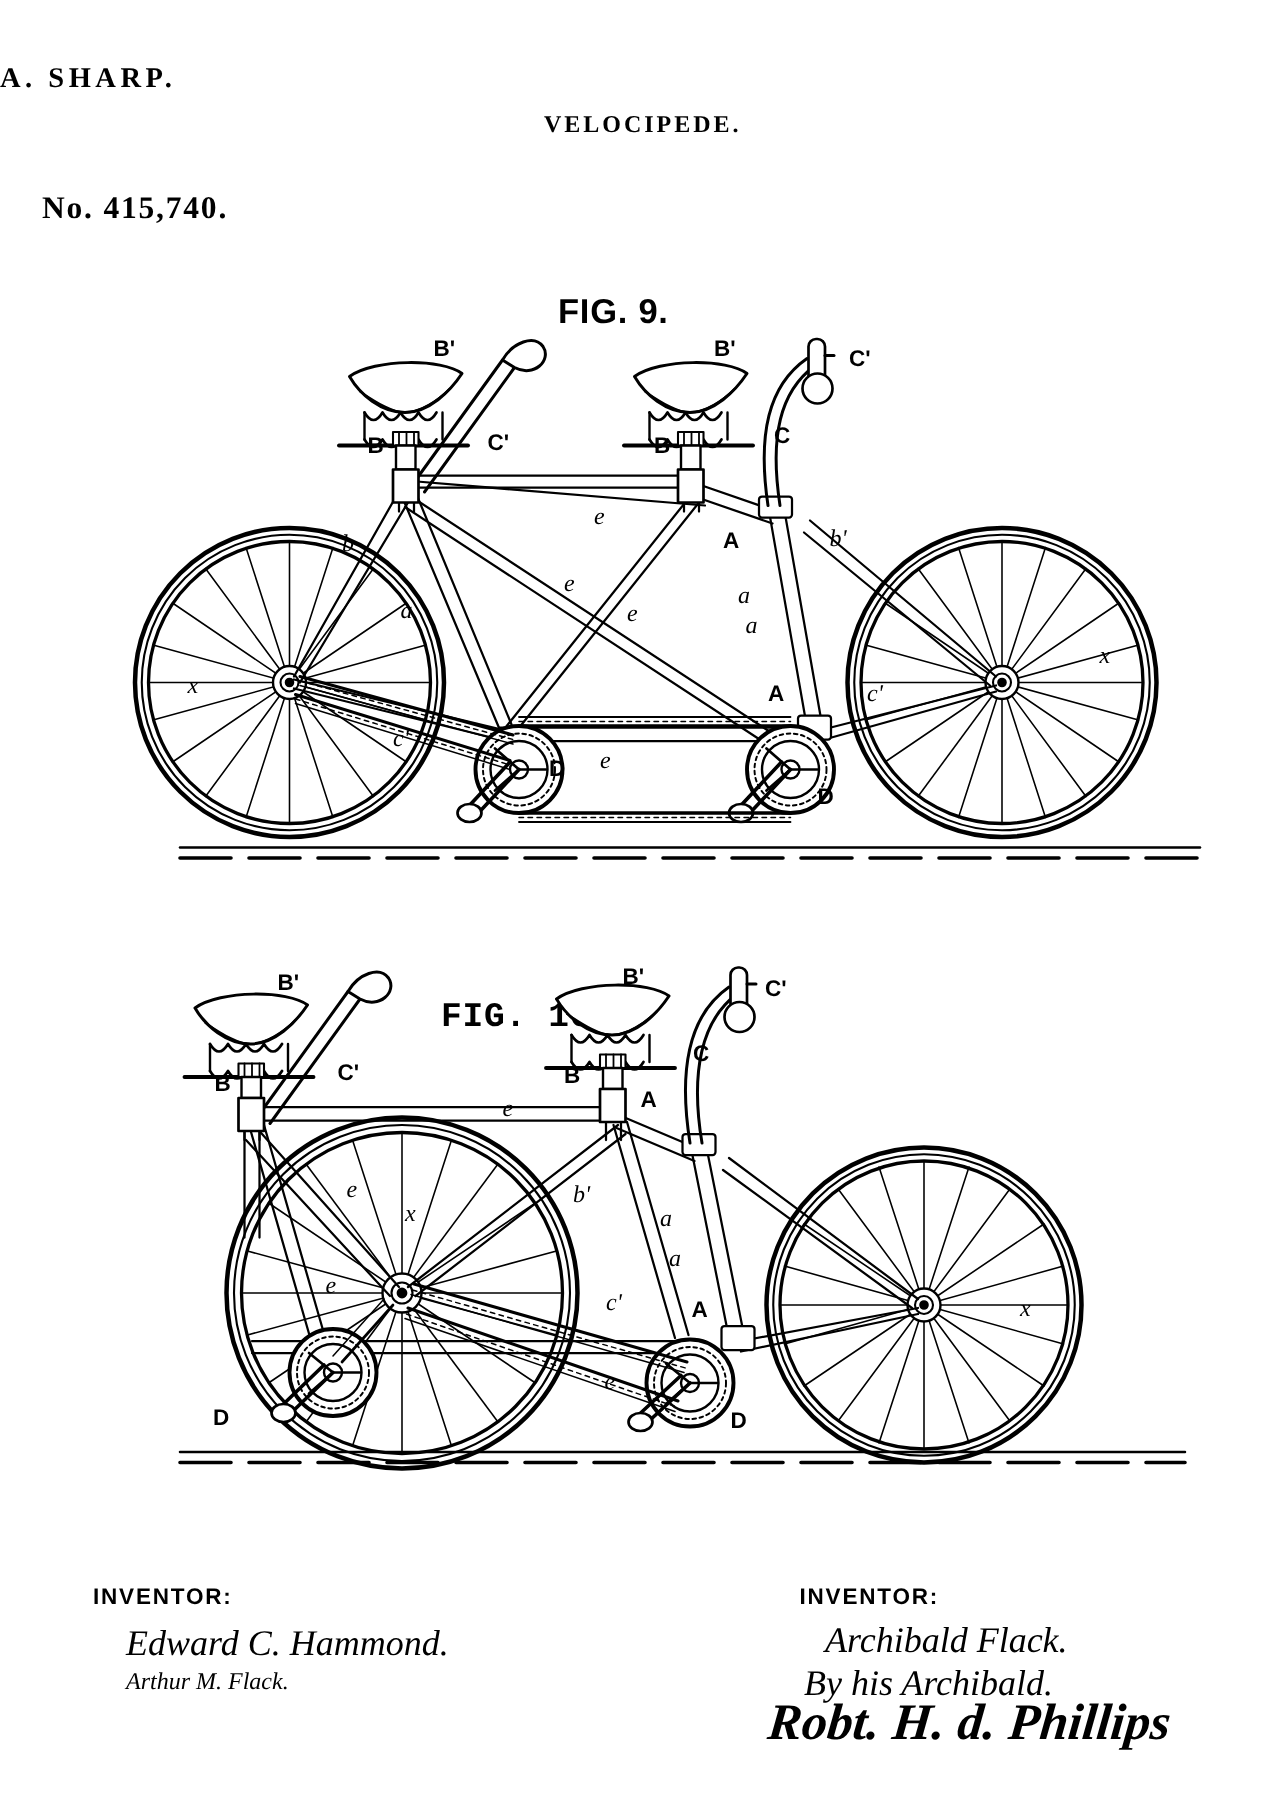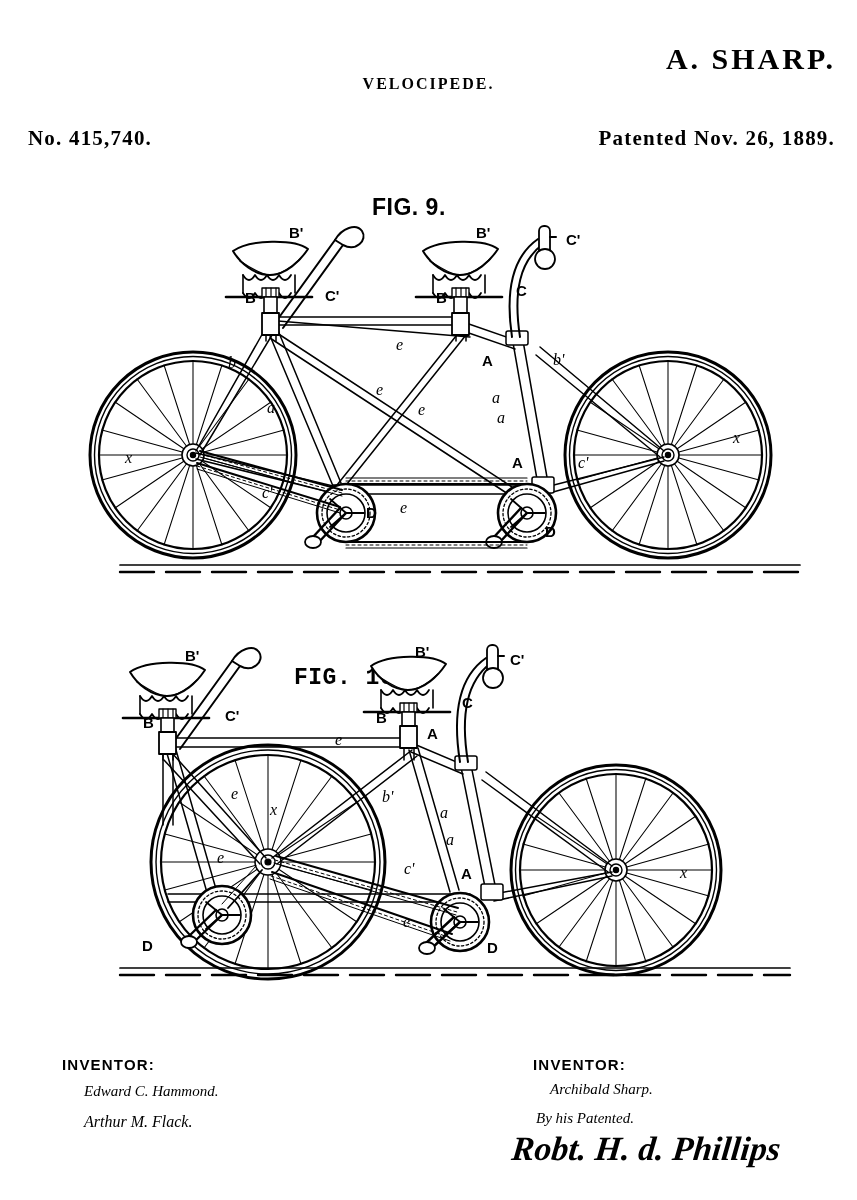--- a/index.html
+++ b/index.html
@@ -1,59 +1,58 @@
 <!DOCTYPE html>
 <html><head>
 <meta charset="utf-8">
 <style>
   html,body{margin:0;padding:0;background:#ffffff;}
   body{width:857px;height:1200px;position:relative;overflow:hidden;
        font-family:"Liberation Serif",serif;color:#000;}
   .page{position:absolute;inset:0;background:#fff;}
 
   
-  .hdr-title{position:absolute;top:42px;left:0;width:836px;text-align:right;
+  .hdr-title{position:absolute;top:42px;left:0;width:836px;text-align:left;
              font-family:"Liberation Serif",serif;font-weight:bold;
-             font-size:30px;letter-spacing:3px;}
+             font-size:19px;letter-spacing:3px;}
   .hdr-sub{position:absolute;top:75px;left:0;width:857px;text-align:center;
            font-family:"Liberation Serif",serif;font-weight:bold;
            font-size:16px;letter-spacing:2px;}
   .hdr-no{position:absolute;top:126px;left:28px;font-weight:bold;font-size:21px;
           letter-spacing:1.2px;font-family:"Liberation Serif",serif;}
   .hdr-date{position:absolute;top:126px;right:22px;font-weight:bold;font-size:21px;
             letter-spacing:1.2px;font-family:"Liberation Serif",serif;}
 
   
   .fig-cap{position:absolute;font-family:"Liberation Sans",sans-serif;
            font-size:23px;font-weight:bold;letter-spacing:.5px;}
   .lbl{position:absolute;font-family:"Liberation Sans",sans-serif;
        font-size:15px;font-weight:bold;line-height:1;}
   .lbl-i{position:absolute;font-family:"Liberation Serif",serif;
          font-size:16px;font-style:italic;line-height:1;}
 
   
   .sig-head{position:absolute;font-family:"Liberation Sans",sans-serif;
             font-size:15px;font-weight:bold;letter-spacing:1.2px;}
   .sig-hand{position:absolute;font-family:"Liberation Serif",serif;
-            font-style:italic;font-size:15px;white-space:nowrap;}
+            font-style:italic;font-size:24px;white-space:nowrap;}
   .sig-big{position:absolute;font-family:"Liberation Serif",serif;
            font-style:italic;font-weight:bold;font-size:34px;white-space:nowrap;
            transform:skewX(-6deg);}
   svg{display:block;}
   .ln{fill:none;stroke:#000;}
 </style>
 </head>
 <body>
 
 <div class="page">
 
   <div class="hdr-title">A. SHARP.</div>
   <div class="hdr-sub">VELOCIPEDE.</div>
   <div class="hdr-no">No. 415,740.</div>
-  <div class="hdr-date">Patented Nov. 26, 1889.</div>
 
   <div class="fig-cap" style="left:372px;top:194px;">FIG. 9.</div>
 
   <svg width="857" height="400" viewBox="0 0 857 400" style="position:absolute;left:0;top:195px;">
     <g class="ln" stroke-width="1.6" stroke-linecap="round" stroke-linejoin="round">
 
       <g>
         <circle cx="193" cy="260" r="103" stroke-width="3"></circle>
         <circle cx="193" cy="260" r="98.5" stroke-width="1.4"></circle>
         <circle cx="193" cy="260" r="94" stroke-width="2.2"></circle>
@@ -502,17 +501,17 @@
   <div class="lbl" style="left:461px;top:866px;">A</div>
   <div class="lbl-i" style="left:404px;top:861px;">c'</div>
   <div class="lbl" style="left:142px;top:938px;">D</div>
   <div class="lbl" style="left:487px;top:940px;">D</div>
 
   <div class="sig-head" style="left:62px;top:1056px;">INVENTOR:</div>
   <div class="sig-hand" style="left:84px;top:1083px;">Edward C. Hammond.</div>
   <div class="sig-hand" style="left:84px;top:1113px;font-size:16px;">Arthur M. Flack.</div>
 
   <div class="sig-head" style="left:533px;top:1056px;text-align:center;">INVENTOR:</div>
-  <div class="sig-hand" style="left:550px;top:1081px;">Archibald Sharp.</div>
-  <div class="sig-hand" style="left:536px;top:1110px;">By his Patented.</div>
+  <div class="sig-hand" style="left:550px;top:1081px;">Archibald Flack.</div>
+  <div class="sig-hand" style="left:536px;top:1110px;">By his Archibald.</div>
   <div class="sig-big" style="left:512px;top:1130px;">Robt. H. d. Phillips</div>
 
 </div>
 
 </body></html>

